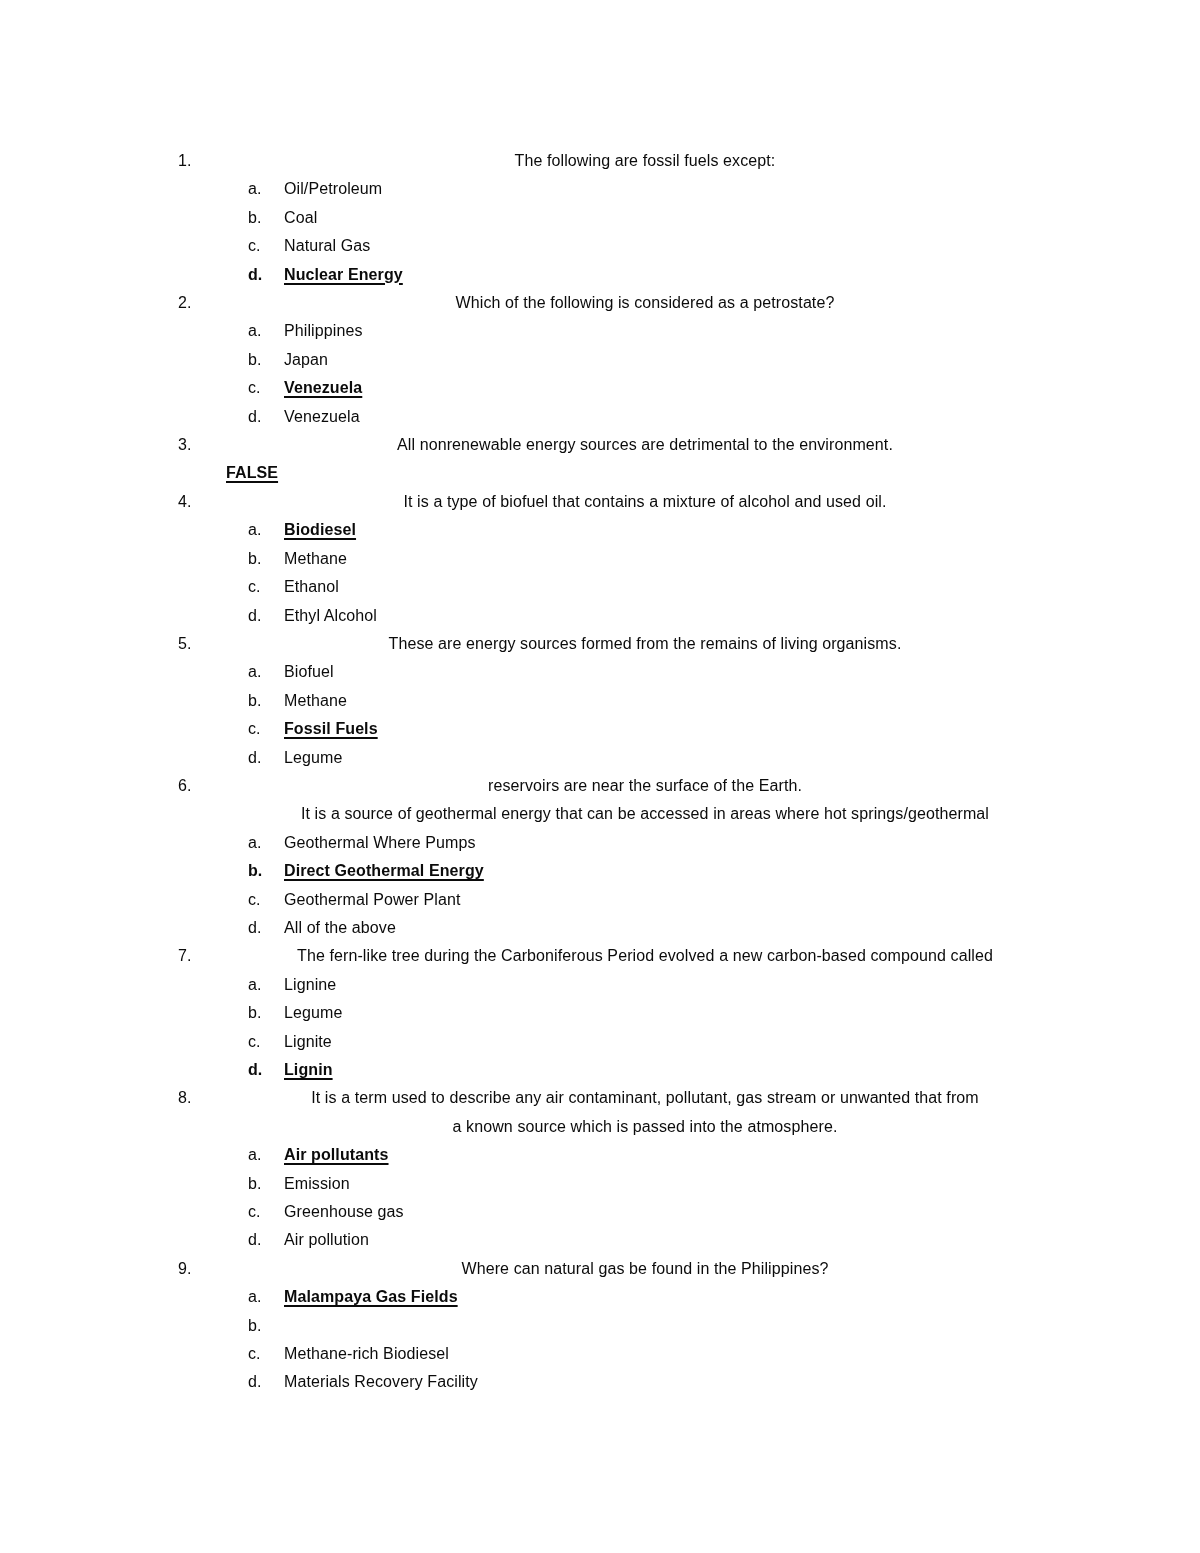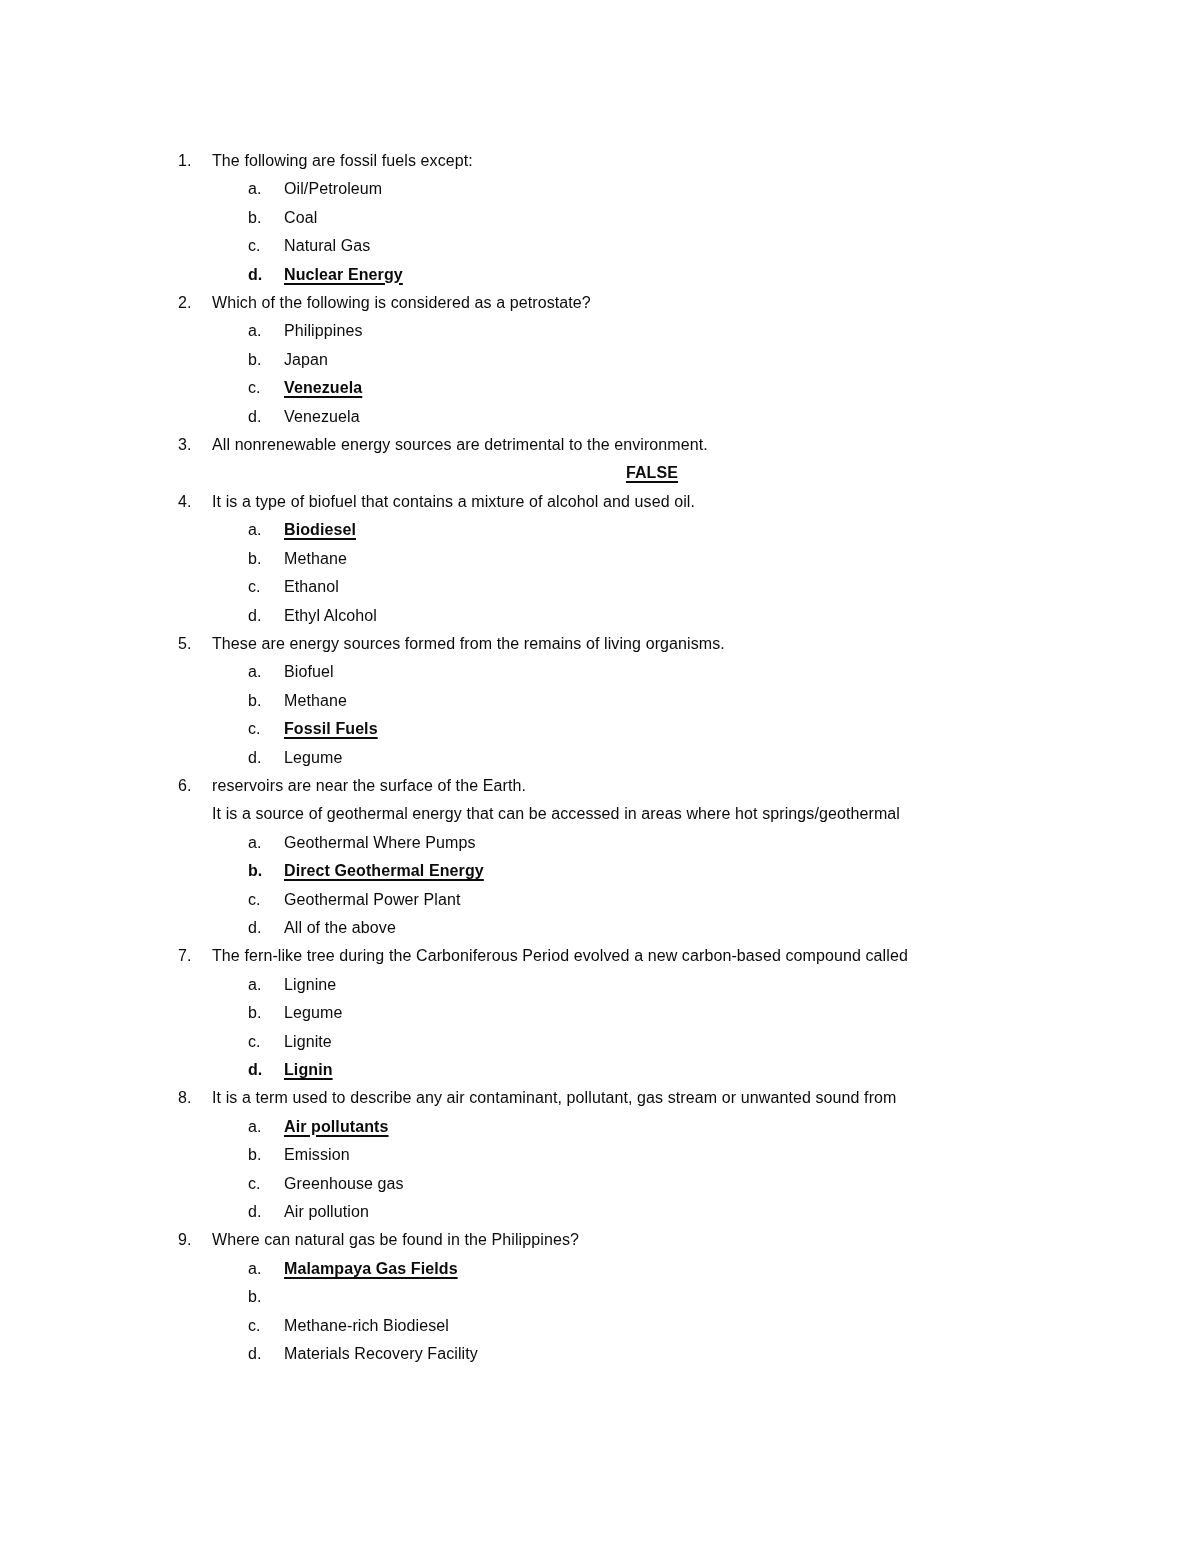--- a/index.html
+++ b/index.html
@@ -18,30 +18,29 @@
   }
   .content {
     position: absolute;
     top: 147px;
     left: 178px;
     width: 900px;
   }
   ol.qlist { list-style: none; }
   .q-row { display: flex; }
   .q-num { width: 34px; flex: none; }
-  .q-text { flex: 1; max-width: 866px; }
+  .q-text { flex: 1; max-width: 866px; text-align: center; }
   .opt-row { display: flex; margin-left: 70px; }
   .opt-letter { width: 36px; flex: none; }
   .bold { font-weight: bold; }
   .bold-answer {
     font-weight: bold;
     text-decoration: underline;
     text-underline-offset: 3px;
     text-decoration-thickness: 1.5px;
-    text-align: center;
   }
   .answer-line { margin-left: 48px; }
 </style>
 </head>
 <body>
 
 <div class="page">
   <main class="content">
     <ol class="qlist" id="qlist">
   <li class="question">
@@ -239,21 +238,22 @@
     <span class="opt-letter bold">d.</span>
     <span class="opt-text bold-answer">Lignin</span>
   </div>
 </div>
   </li>
 
   <li class="question">
     <div class="q-row">
       <span class="q-num">8.</span>
       <div class="q-text">
-              <div>It is a term used to describe any air contaminant, pollutant, gas stream or unwanted sound from</div>
+              <div>It is a term used to describe any air contaminant, pollutant, gas stream or unwanted that from</div>
+              <div>a known source which is passed into the atmosphere.</div>
             </div>
     </div>
 
     <div class="options">
   <div class="opt-row">
     <span class="opt-letter">a.</span>
     <span class="opt-text bold-answer">Air pollutants</span>
   </div>
 
   <div class="opt-row">

